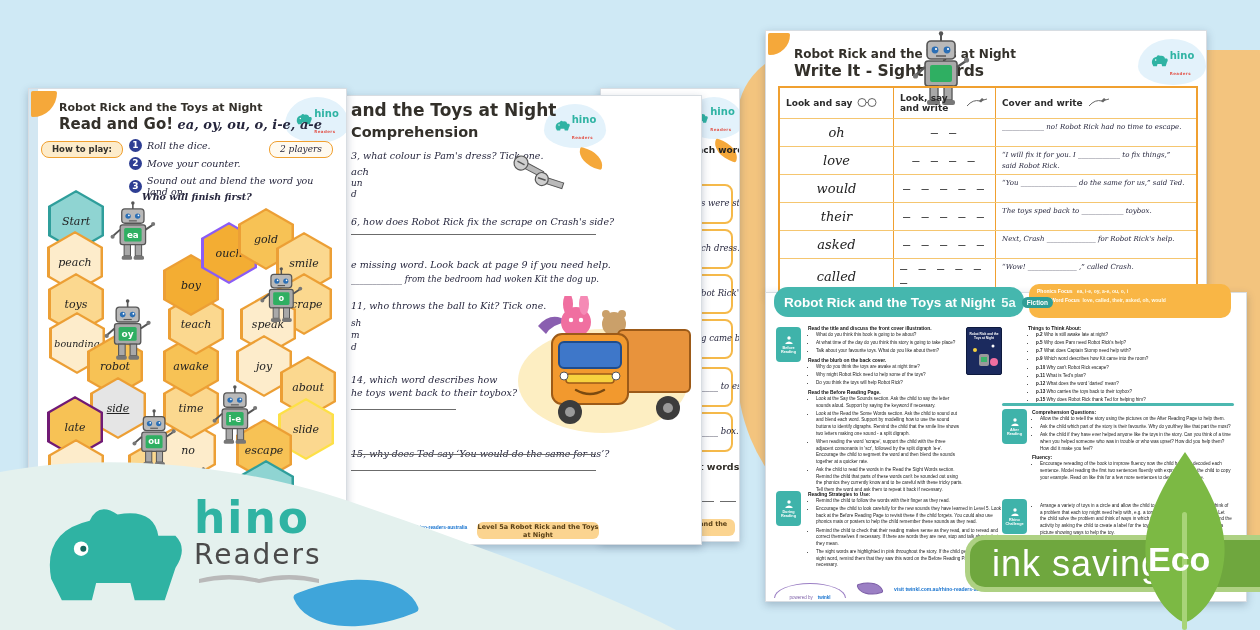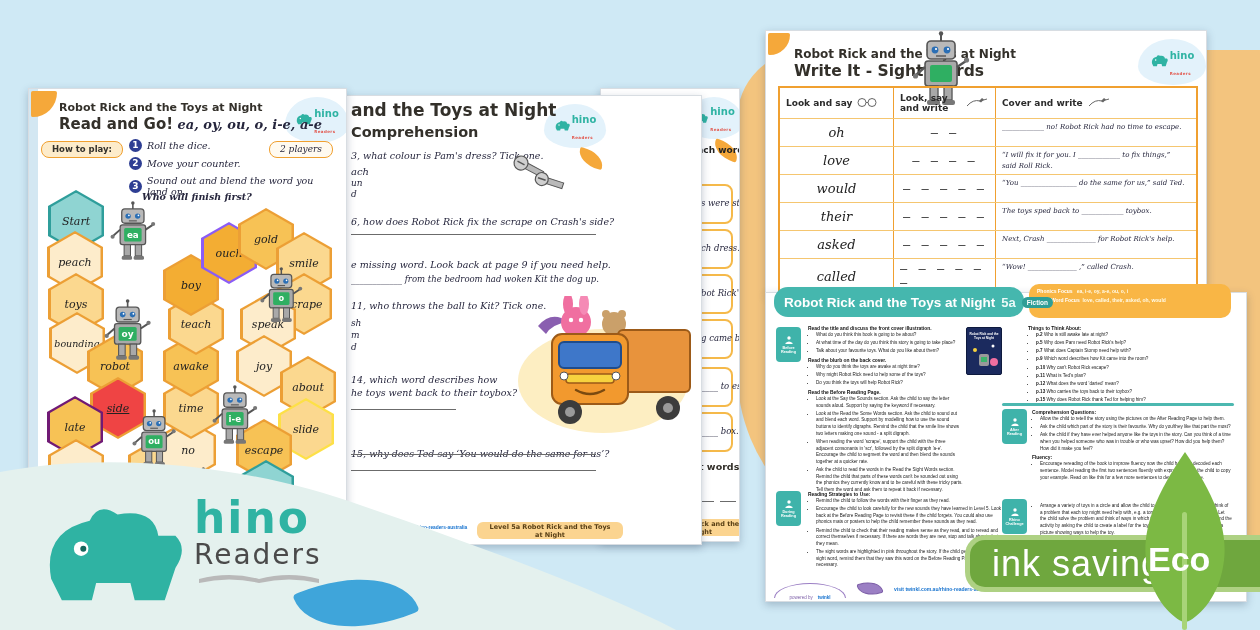--- a/index.html
+++ b/index.html
@@ -4,21 +4,21 @@
 <style>
   html,body{margin:0;padding:0}
   #stage{position:relative;width:1260px;height:630px;background:#cfe9f5;overflow:hidden;
          font-family:"DejaVu Sans",sans-serif;color:#222}
   .abs{position:absolute}
   .page{position:absolute;background:#fff;border:1px solid #d8dde2;box-shadow:0 3px 8px rgba(40,60,90,.28)}
   .tfont{font-family:"DejaVu Sans",sans-serif;font-weight:bold;color:#33302a}
   .hand{font-family:"DejaVu Serif",serif;font-style:italic;color:#26263d}
   .aline{position:absolute;border-bottom:1.4px solid #6b6b6b}
   .lvlbadge{position:absolute;background:#fbd490;border-radius:6px;font:bold 6.5px "DejaVu Sans",sans-serif;
-            color:#5a4016;display:flex;align-items:center;justify-content:center;text-align:center;padding:2px 12px}
+            color:#5a4016;display:flex;align-items:center;justify-content:center;text-align:center;padding:2px 0}
   .minilogo{position:absolute;background:#e3f2fb;border-radius:50% 50% 48% 52%/60% 60% 40% 40%;
             display:flex;align-items:center;justify-content:center;gap:2px;padding:4px 6px}
   .minilogo .mtxt{line-height:1}
   .minilogo .mh{font:bold 10px "DejaVu Sans",sans-serif;color:#2fb3a3}
   .minilogo .mr{font:bold 4px "DejaVu Sans",sans-serif;color:#e2574d;letter-spacing:.4px}
   .oleaf{position:absolute;width:26px;height:17px;background:#f5a83a;border-radius:2px 90% 2px 90%}
   .qleaf{position:absolute;width:26px;height:26px;background:#f5a83a;border-radius:2px 2px 100% 2px}
   .hex{position:absolute;width:56px;height:62px;clip-path:polygon(50% 0,100% 26%,100% 74%,50% 100%,0 74%,0 26%)}
   .hex .in{position:absolute;left:2.5px;top:2.5px;right:2.5px;bottom:2.5px;
            clip-path:polygon(50% 0,100% 26%,100% 74%,50% 100%,0 74%,0 26%);
@@ -230,21 +230,21 @@
           <div class="in" style="background: rgb(253, 236, 203);">
             <span style="font-size: 9.5px;">bounding</span>
           </div>
         </div>
         <div class="hex" style="left: 58px; top: 246px; background: rgb(236, 159, 53); position: absolute;">
           <div class="in" style="background: rgb(247, 194, 85);">
             <span>robot</span>
           </div>
         </div>
         <div class="hex" style="left: 61px; top: 288px; background: rgb(236, 159, 53); position: absolute;">
-          <div class="in" style="background: #ef4444; text-decoration: underline;">
+          <div class="in" style="background: #e5e5e5; text-decoration: underline;">
             <span>side</span>
           </div>
         </div>
         <div class="hex" style="left: 18px; top: 307px; background: #701a75; position: absolute;">
           <div class="in" style="background: rgb(247, 194, 85);">
             <span>late</span>
           </div>
         </div>
         <div class="hex" style="left: 19px; top: 350px; background: rgb(236, 159, 53); position: absolute;">
           <div class="in" style="background: rgb(253, 236, 203);">
@@ -527,21 +527,21 @@
           </div>
         </div>
         <div class="wrow">
           <div class="wc wword" style="width: 113px; min-height: 27px;">oh</div>
           <div class="wc wdash" style="width: 102px;">— —</div>
           <div class="wc wsent" style="width: 197px;">____________  no! Robot Rick had no time to escape.</div>
         </div>
         <div class="wrow">
           <div class="wc wword" style="width: 113px; min-height: 27px;">love</div>
           <div class="wc wdash" style="width: 102px;">— — — —</div>
-          <div class="wc wsent" style="width: 197px;">“I will fix it for you. I ____________ to fix things,” said Roll Rick.</div>
+          <div class="wc wsent" style="width: 197px;">“I will fix it for you. I ____________ to fix things,” said Robot Rick.</div>
         </div>
         <div class="wrow">
           <div class="wc wword" style="width: 113px; min-height: 27px;">would</div>
           <div class="wc wdash" style="width: 102px;">— — — — —</div>
           <div class="wc wsent" style="width: 197px;">“You ________________ do the same for us,” said Ted.</div>
         </div>
         <div class="wrow">
           <div class="wc wword" style="width: 113px; min-height: 27px;">their</div>
           <div class="wc wdash" style="width: 102px;">— — — — —</div>
           <div class="wc wsent" style="width: 197px;">The toys sped back to ____________ toybox.</div>

